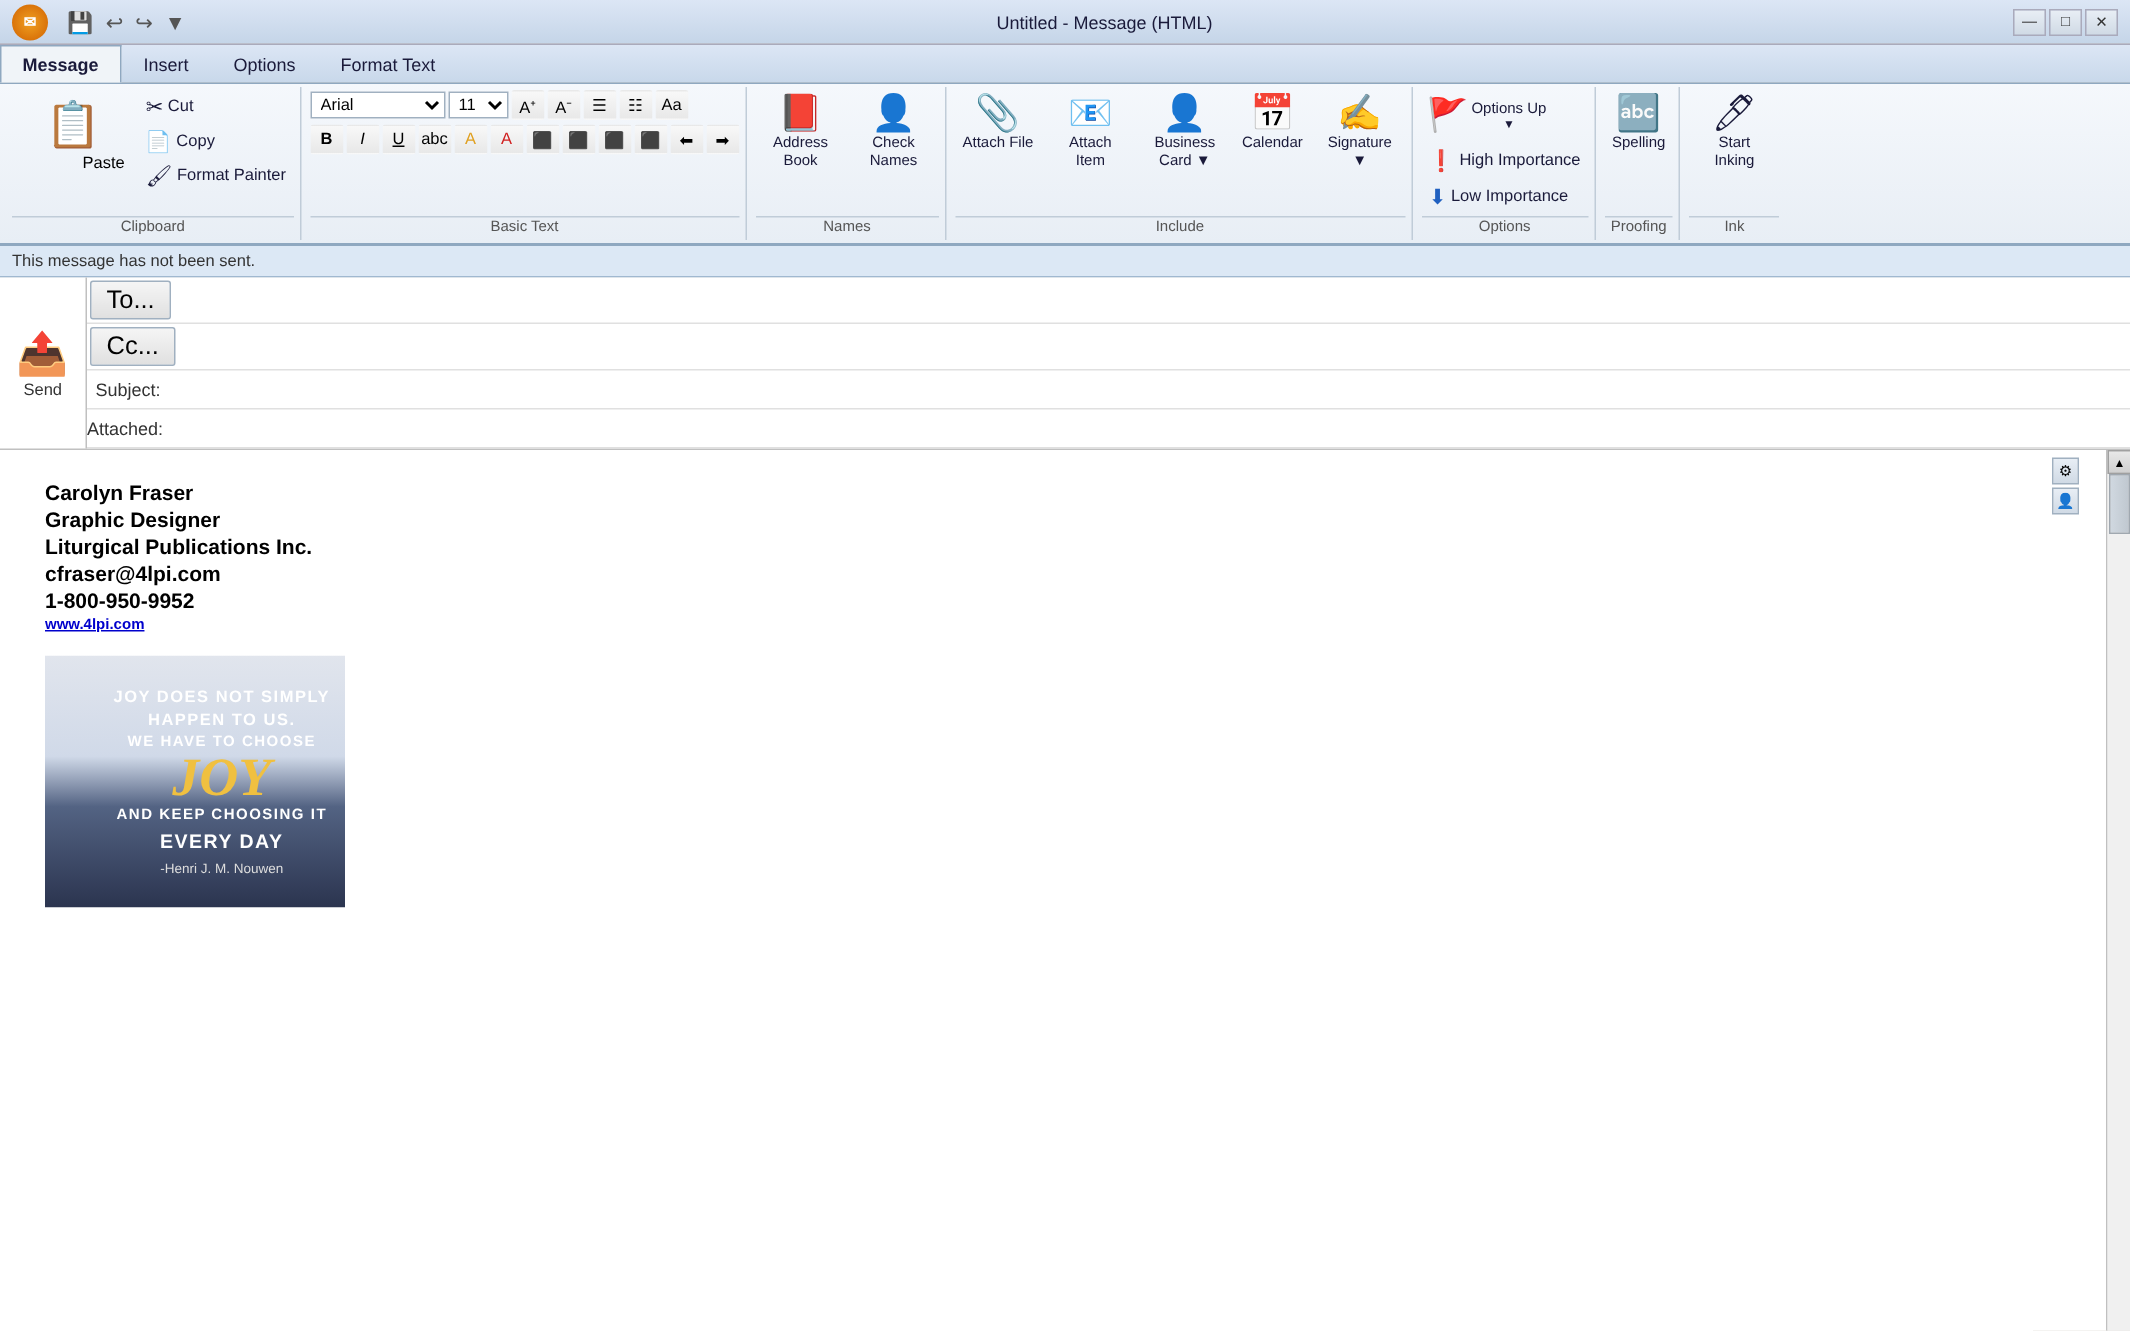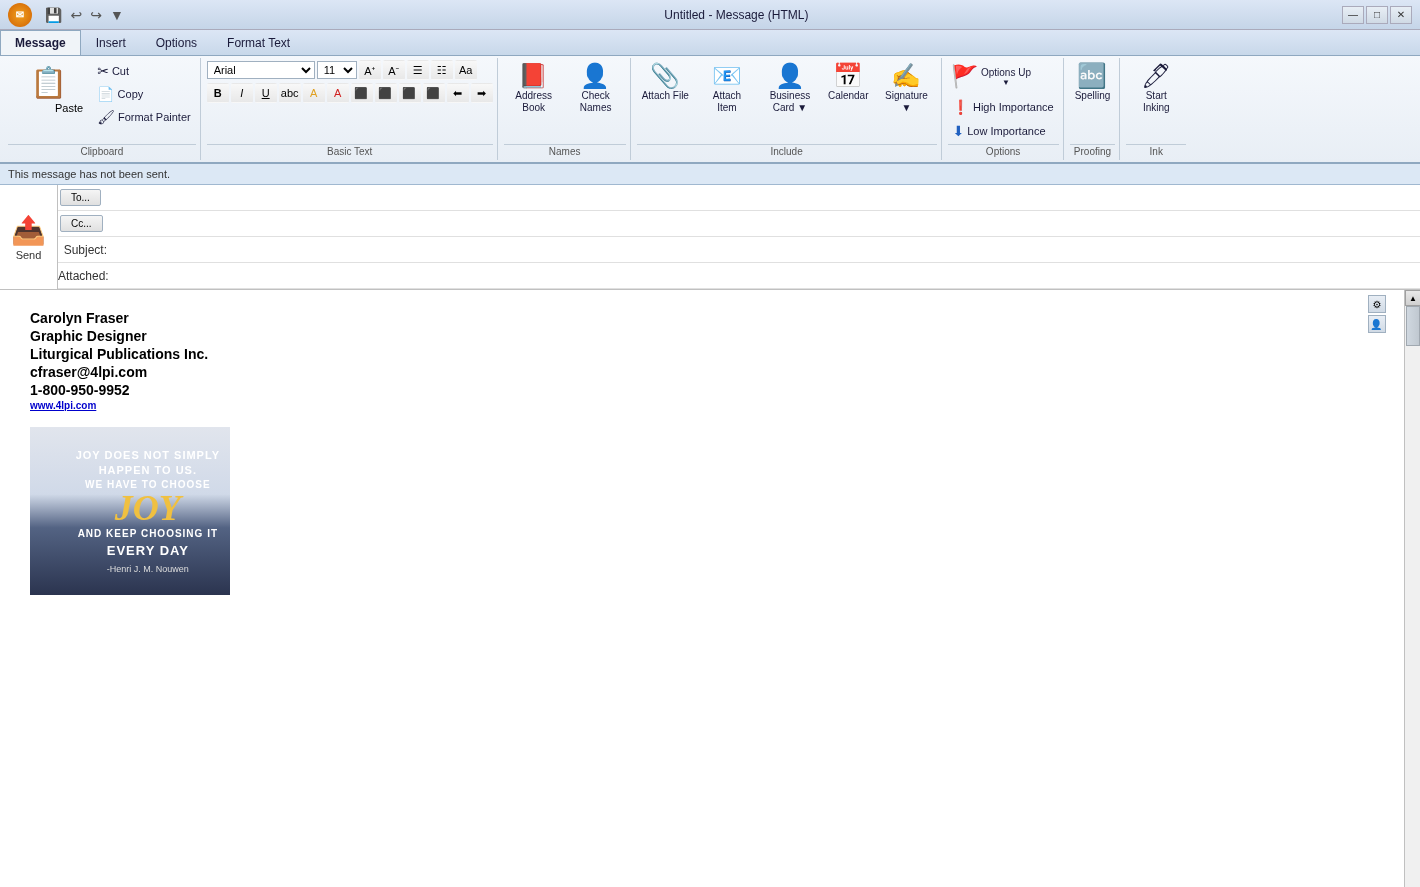--- a/index.html
+++ b/index.html
@@ -41,36 +41,36 @@
     .rb-btn .label { font-size: 10px; line-height: 1.2; word-wrap: break-word; max-width: 50px; }
 
     .rb-btn-small { display: flex; align-items: center; padding: 2px 4px; cursor: pointer; border: 1px solid transparent; border-radius: 2px; font-size: 11px; color: #1a1a3a; gap: 3px; white-space: nowrap; }
     .rb-btn-small .icon-s { font-size: 14px; }
     .paste-btn { display: flex; flex-direction: column; align-items: center; padding: 4px 6px; cursor: pointer; border: 1px solid transparent; border-radius: 2px; gap: 2px; }
     .paste-icon { font-size: 30px; }
     .paste-label { font-size: 11px; margin-left: 40px; }
     .clipboard-small { display: flex; flex-direction: column; gap: 1px; }
     .font-row1 { display: flex; gap: 2px; align-items: center; }
     .font-row2 { display: flex; gap: 2px; align-items: center; }
-    .font-select { width: 108px; font-size: 11px; border: 1px solid #a0b0c0; padding: 1px 2px; background: white; }
+    .font-select { width: 90px; font-size: 11px; border: 1px solid #a0b0c0; padding: 1px 2px; background: white; }
     .font-size-select { width: 40px; font-size: 11px; border: 1px solid #a0b0c0; padding: 1px 2px; background: white; }
     .font-btn { width: 22px; height: 20px; display: flex; align-items: center; justify-content: center; border: 1px solid transparent; cursor: pointer; font-size: 11px; border-radius: 2px; background: linear-gradient(to bottom, #f8f8f8, #e8e8e8); }
     .font-btn.bold { font-weight: bold; }
     .font-btn.italic { font-style: italic; }
     .font-btn.underline { text-decoration: underline; }
 
     
     .message-bar { background: #dce8f5; border-bottom: 1px solid #a0b8d0; padding: 4px 8px; font-size: 11px; color: #333; }
 
     
     .email-form { background: white; border-bottom: 1px solid #c0c0c0; }
     .email-row { display: flex; align-items: center; border-bottom: 1px solid #e0e0e0; min-height: 26px; }
     .email-label { width: 55px; text-align: right; padding-right: 6px; font-size: 12px; color: #333; }
     .email-input { flex: 1; border: none; outline: none; font-size: 12px; padding: 3px 4px; }
-    .email-btn { padding: 2px 10px; border: 1px solid #a0b0c0; background: linear-gradient(to bottom, #f5f5f5, #e0e0e0); cursor: pointer; font-size: 10px; margin: 2px; border-radius: 2px; }
+    .email-btn { padding: 2px 10px; border: 1px solid #a0b0c0; background: linear-gradient(to bottom, #f5f5f5, #e0e0e0); cursor: pointer; font-size: 17px; margin: 2px; border-radius: 2px; }
     .send-area { display: flex; align-items: center; justify-content: center; width: 55px; border-right: 1px solid #c0c0c0; }
     .send-btn { display: flex; flex-direction: column; align-items: center; padding: 6px 10px; cursor: pointer; gap: 2px; }
     .send-icon { font-size: 28px; color: #2060a0; }
     .send-label { font-size: 11px; color: #333; }
     .body-container { display: flex; height: calc(887px - 250px); }
     .body-scroll { flex: 1; overflow-y: auto; }
     .scrollbar { width: 16px; background: #f0f0f0; border-left: 1px solid #c0c0c0; display: flex; flex-direction: column; }
     .scroll-btn { width: 16px; height: 16px; background: linear-gradient(to bottom, #e8e8e8, #d0d0d0); border: 1px solid #a0a0a0; display: flex; align-items: center; justify-content: center; cursor: pointer; font-size: 8px; }
     .scroll-track { flex: 1; background: #f0f0f0; position: relative; }
     .scroll-thumb { width: 14px; height: 40px; background: linear-gradient(to right, #d0d8e0, #c0c8d0); border: 1px solid #a0a8b0; position: absolute; top: 0; left: 1px; cursor: pointer; }

